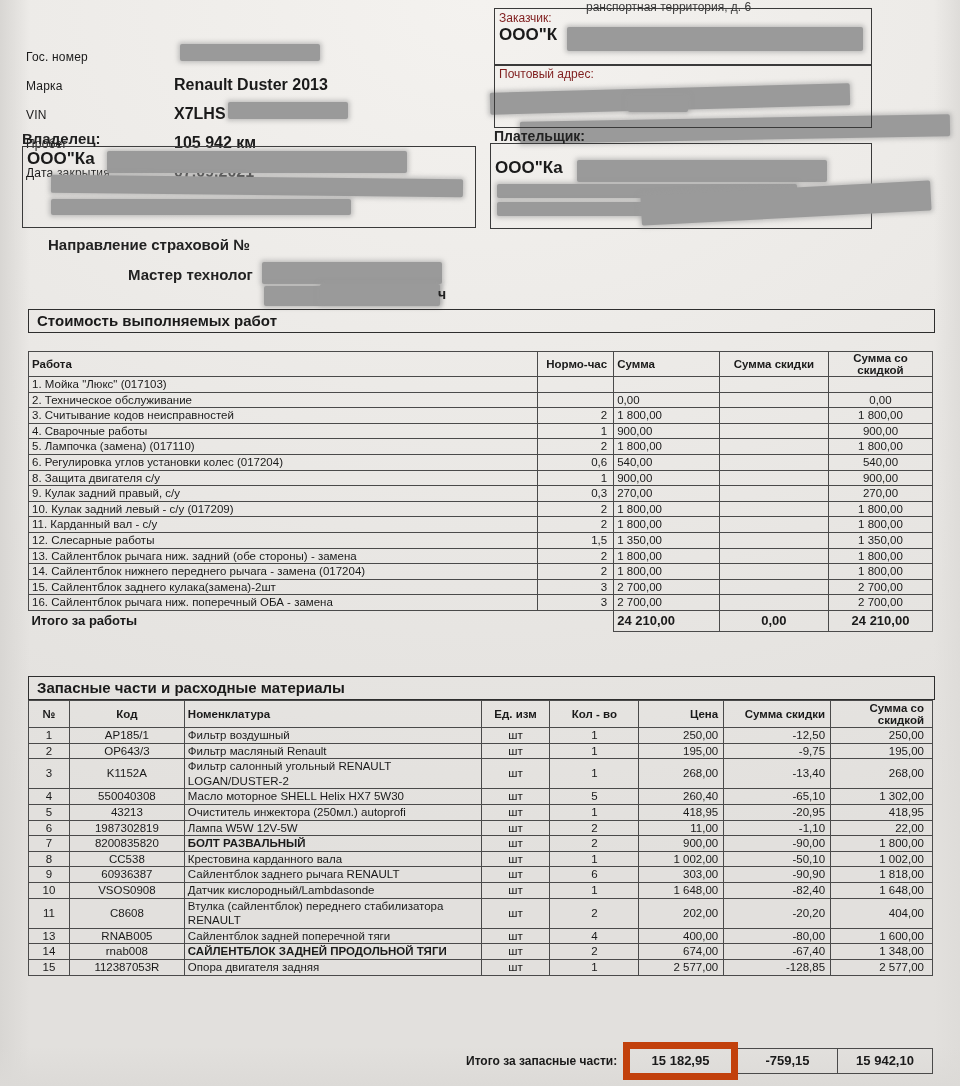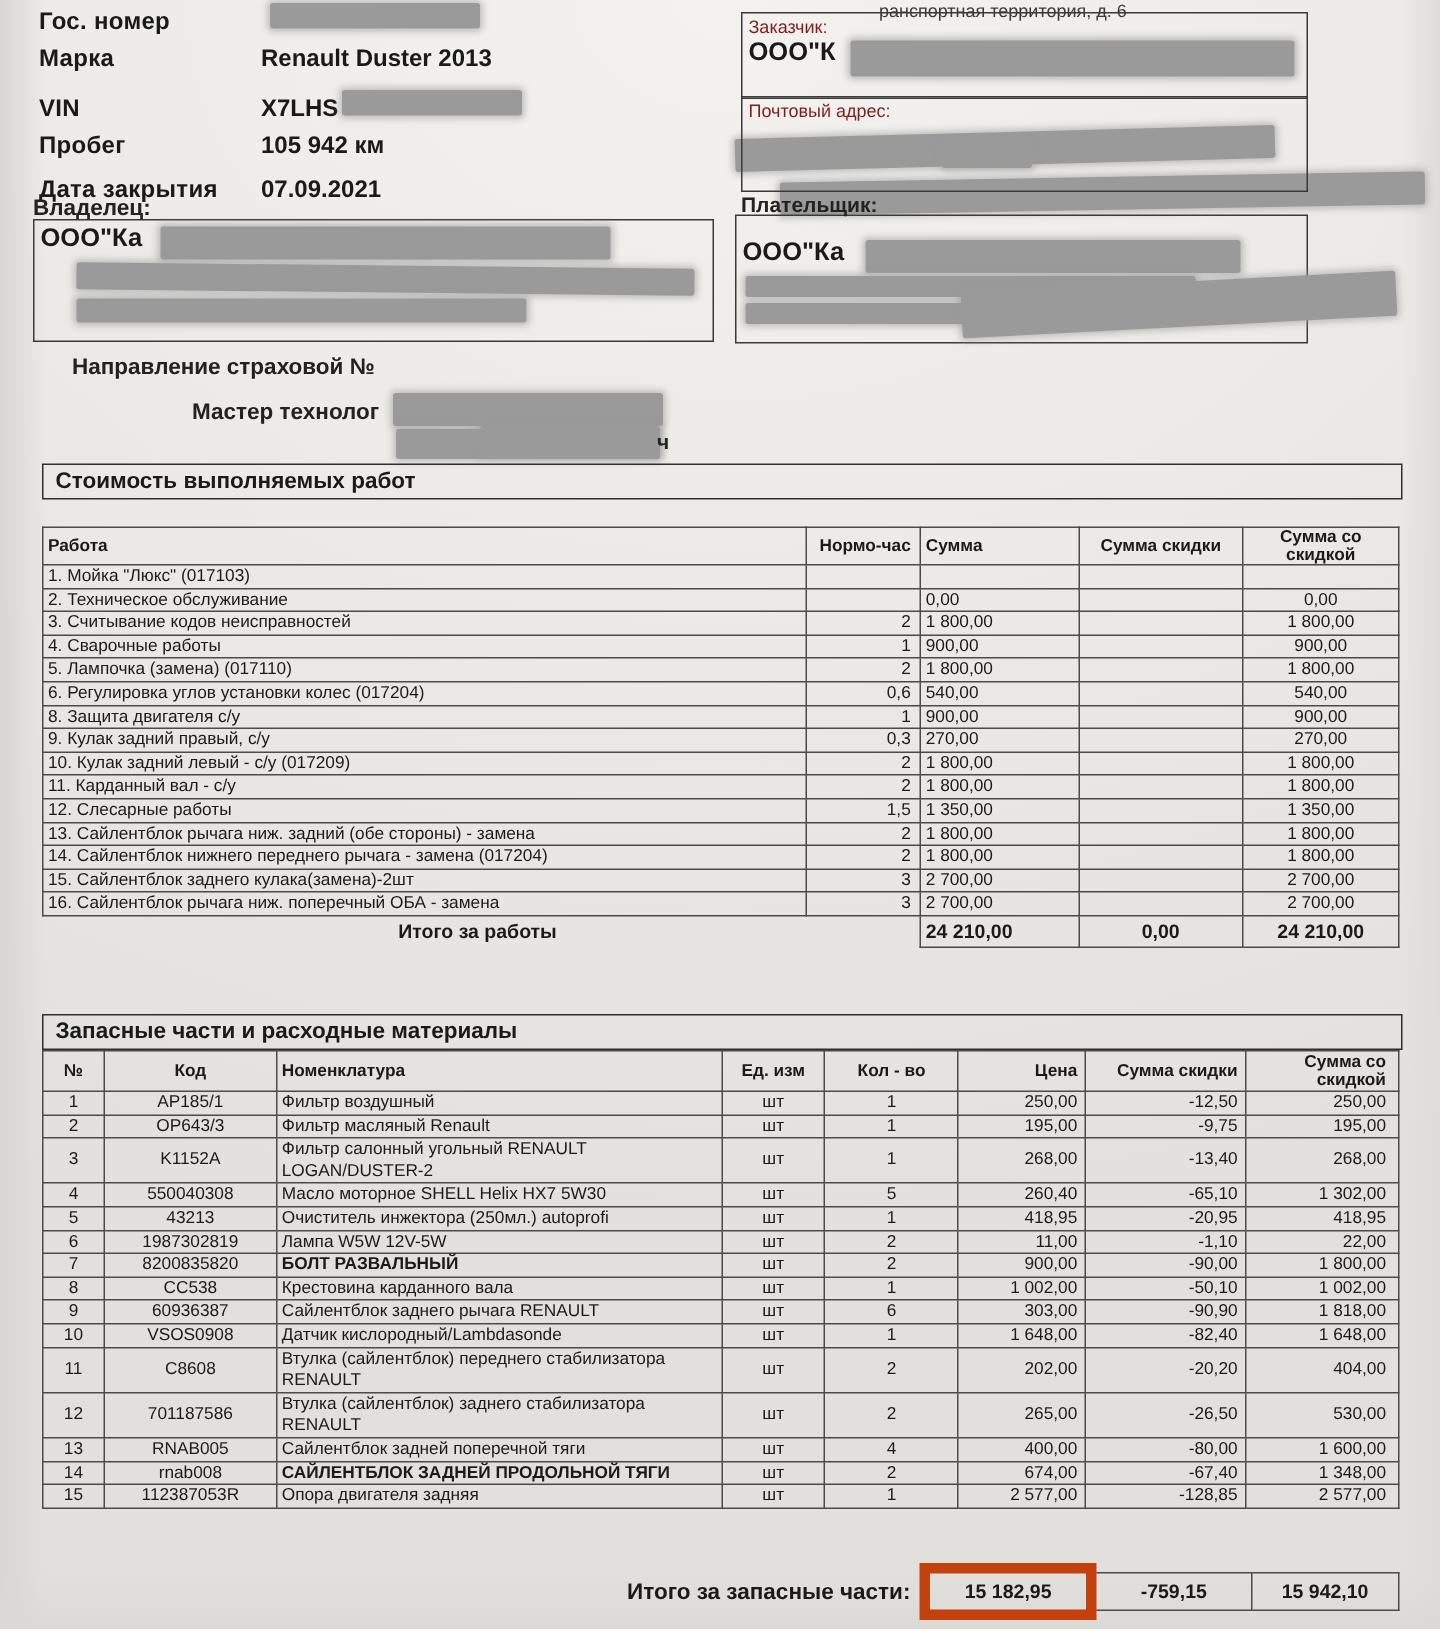--- a/index.html
+++ b/index.html
@@ -21,21 +21,21 @@
     background:linear-gradient(90deg,#d8d6d3,rgba(216,214,211,0));}
   .shade-r{position:absolute;right:0;top:0;width:26px;height:100%;
     background:linear-gradient(270deg,#dedcd9,rgba(222,220,217,0));}
   .shade-b{position:absolute;left:0;bottom:0;width:100%;height:40px;
     background:linear-gradient(0deg,#dcdad7,rgba(220,218,215,0));}
 
   
   .hdr{position:absolute;left:0;top:0;width:960px;height:300px;}
   .hdr-left{position:absolute;left:26px;top:2px;width:460px;}
   .hl-row{display:flex;align-items:baseline;margin-bottom:7px;height:22px;}
-  .hl-key{font-size:16px;font-weight:bold;width:148px;letter-spacing:.2px;}
+  .hl-key{font-size:12px;font-weight:normal;width:148px;letter-spacing:.2px;margin-top:48px;}
   .hl-val{font-size:16px;font-weight:bold;}
 
   .redact{background:#9a9a9a;border-radius:2px;display:inline-block;
     box-shadow:0 0 4px 2px rgba(154,154,154,.55);}
 
   
   .box{position:absolute;border:1px solid #3a3a3a;background:transparent;}
   .owner-box{left:22px;top:146px;width:452px;height:80px;}
   .payer-box{left:490px;top:143px;width:380px;height:84px;}
   .cust-box{left:494px;top:8px;width:376px;height:56px;}
@@ -56,21 +56,21 @@
   td,th{border:1px solid #4a4a4a;padding:0 3px;}
   th{font-weight:bold;font-size:11.5px;text-align:center;vertical-align:middle;}
   .works{left:28px;top:351px;width:905px;}
   .works td{height:14.6px;line-height:14.6px;}
   .works .c-name{width:525px;text-align:left;}
   .works .c-nh{width:68px;text-align:right;padding-right:6px;}
   .works .c-sum{width:102px;text-align:left;}
   .works .c-disc{width:106px;text-align:center;}
   .works .c-tot{width:100px;text-align:center;}
   .totrow td{border:none;height:20px;font-weight:bold;font-size:13px;}
-  .totrow .lbl{text-align:center;padding-right:8px;}
+  .totrow .lbl{text-align:left;padding-right:8px;}
   .totbox{border:1px solid #4a4a4a !important;text-align:center;}
 
   .parts{left:28px;top:700px;width:905px;}
   .parts td{height:14.6px;line-height:14.6px;vertical-align:middle;}
   .parts .c-n{width:34px;text-align:center;}
   .parts .c-code{width:108px;text-align:center;}
   .parts .c-nom{width:290px;text-align:left;}
   .parts .c-unit{width:62px;text-align:center;}
   .parts .c-qty{width:82px;text-align:center;}
   .parts .c-price{width:76px;text-align:right;padding-right:5px;}
@@ -404,30 +404,20 @@
     <tr class="two">
         <td class="c-n">11</td>
         <td class="c-code">C8608</td>
         <td class="c-nom">Втулка (сайлентблок) переднего стабилизатора RENAULT</td>
         <td class="c-unit">шт</td>
         <td class="c-qty">2</td>
         <td class="c-price">202,00</td>
         <td class="c-disc">-20,20</td>
         <td class="c-tot">404,00</td>
       </tr>
-    <tr class="two">
-        <td class="c-n">12</td>
-        <td class="c-code">701187586</td>
-        <td class="c-nom">Втулка (сайлентблок) заднего стабилизатора RENAULT</td>
-        <td class="c-unit">шт</td>
-        <td class="c-qty">2</td>
-        <td class="c-price">265,00</td>
-        <td class="c-disc">-26,50</td>
-        <td class="c-tot">530,00</td>
-      </tr>
     <tr>
         <td class="c-n">13</td>
         <td class="c-code">RNAB005</td>
         <td class="c-nom">Сайлентблок задней поперечной тяги</td>
         <td class="c-unit">шт</td>
         <td class="c-qty">4</td>
         <td class="c-price">400,00</td>
         <td class="c-disc">-80,00</td>
         <td class="c-tot">1 600,00</td>
       </tr>
@@ -448,17 +438,17 @@
         <td class="c-unit">шт</td>
         <td class="c-qty">1</td>
         <td class="c-price">2 577,00</td>
         <td class="c-disc">-128,85</td>
         <td class="c-tot">2 577,00</td>
       </tr>
   </tbody>
 </table>
 
 <div style="position:absolute;left:418px;top:1048px;width:515px;height:26px;display:flex;align-items:center;">
-  <div style="font-size:15px;font-weight:bold;white-space:nowrap;margin-right:6px;">Итого за запасные части:</div>
+  <div style="font-size:12px;font-weight:bold;white-space:nowrap;margin-right:6px;margin-left:48px;">Итого за запасные части:</div>
   <div style="border:7px solid #c2410c;width:118px;height:24px;line-height:24px;text-align:center;font-size:13px;font-weight:bold;">15 182,95</div>
   <div style="border:1px solid #4a4a4a;border-left:none;width:116px;height:24px;line-height:24px;text-align:center;font-size:13px;font-weight:bold;">-759,15</div>
   <div style="border:1px solid #4a4a4a;border-left:none;width:110px;height:24px;line-height:24px;text-align:center;font-size:13px;font-weight:bold;">15 942,10</div>
 </div>
 
 </body></html>

